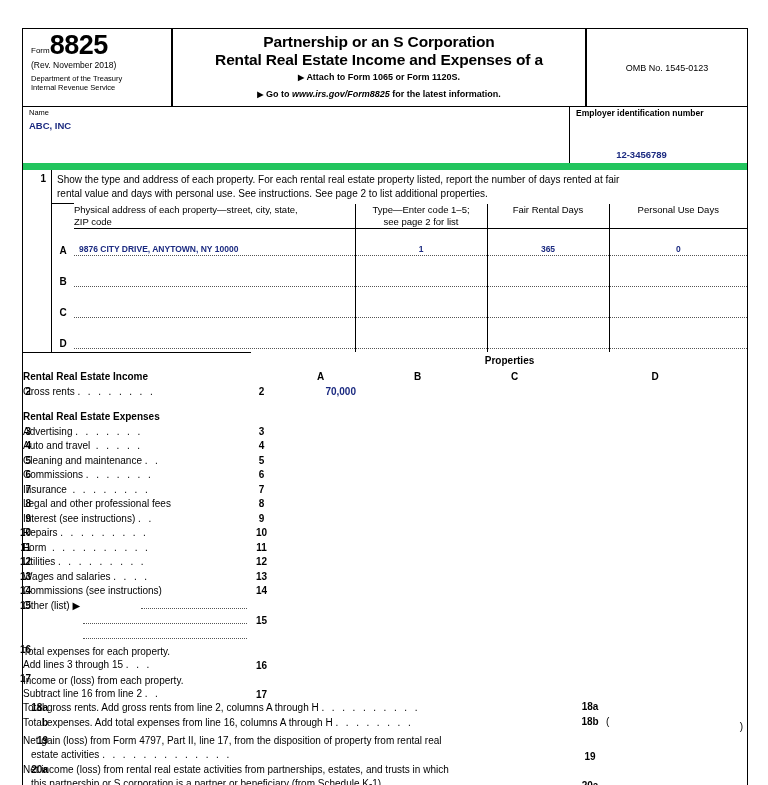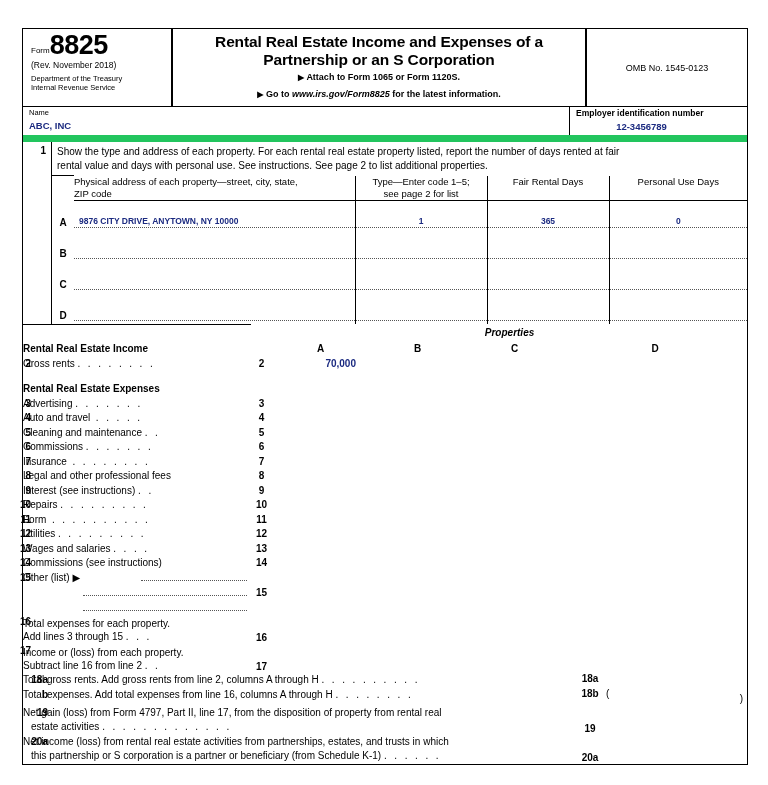--- a/index.html
+++ b/index.html
@@ -52,21 +52,21 @@
     font-size:9px;
   }
 
   
   .namerow{display:flex;border-bottom:7px solid #22c55e;}
   .name-cell{flex:1;box-sizing:border-box;border-right:1px solid #000;padding:1px 0 2px 6px;}
   .ein-cell{width:177px;box-sizing:border-box;padding:1px 0 2px 6px;}
   .tiny-lbl{font-size:7.5px;line-height:10px;}
   .ein-lbl{font-size:8.5px;font-weight:bold;line-height:11px;}
   .name-val{font-size:9.5px;line-height:13px;padding-top:1px;}
-  .ein-val{font-size:9.5px;line-height:13px;text-align:center;padding-top:1px;padding-right:40px;}
+  .ein-val{font-size:9.5px;line-height:13px;text-align:center;padding-top:1px;padding-right:40px;margin-top:28px;}
 
   
   .l1row{display:flex;}
   .l1num{width:28px;box-sizing:border-box;text-align:right;padding:3px 5px 0 0;font-size:10px;font-weight:bold;}
   .l1body{flex:1;box-sizing:border-box;border-left:1px solid #000;}
   .l1text{font-size:10px;line-height:13.5px;padding:3px 4px 3px 5px;}
 
   .ptbl{width:100%;border-collapse:collapse;table-layout:fixed;}
   .ptbl td,.ptbl th{border:0;padding:0;vertical-align:top;}
   .ptbl .vl{border-left:1px solid #000;}
@@ -104,21 +104,21 @@
     position:absolute;left:-12px;width:20px;text-align:right;
     font-weight:bold;font-size:10px;
   }
   .lnum.wide{left:-14px;width:22px;}
   .leader{letter-spacing:2.4px;font-size:10px;}
   .sect-head{font-weight:bold;font-size:10px;line-height:13px;padding-left:18px;}
   .numbox{
     text-align:center;font-weight:bold;font-size:10px;
   }
   .propshdr{
-    text-align:center;font-weight:bold;font-size:11px;line-height:14px;font-style:italic;
+    text-align:center;font-weight:bold;font-size:11px;line-height:14px;
   }
   .colhdr{text-align:center;font-weight:bold;font-size:10px;line-height:13px;}
   .amt{text-align:right;padding-right:3px;font-size:9.5px;}
 
   
   .wline{position:relative;height:15px;}
   .wline .dl{
     position:absolute;left:60px;right:4px;bottom:4px;
     border-bottom:1px dotted #555;
   }
@@ -144,22 +144,22 @@
           <span class="mh-formword">Form</span>
           <span class="mh-number">8825</span>
         </div>
         <div class="mh-rev">(Rev. November 2018)</div>
         <div class="mh-dept">
           <div>Department of the Treasury</div>
           <div>Internal Revenue Service</div>
         </div>
       </div>
       <div class="mh-center">
+        <div class="mh-title">Partnership or an S Corporation</div>
         <div class="mh-title">Rental Real Estate Income and Expenses of a</div>
-        <div class="mh-title">Partnership or an S Corporation</div>
         <div class="mh-sub">
           <span class="arrow">▶</span>
           <span>Attach to Form 1065 or Form 1120S.</span>
         </div>
         <div class="mh-sub">
           <span class="arrow">▶</span>
           <span>Go to </span><i>www.irs.gov/Form8825</i><span> for the latest information.</span>
         </div>
       </div>
       <div class="mh-right">

